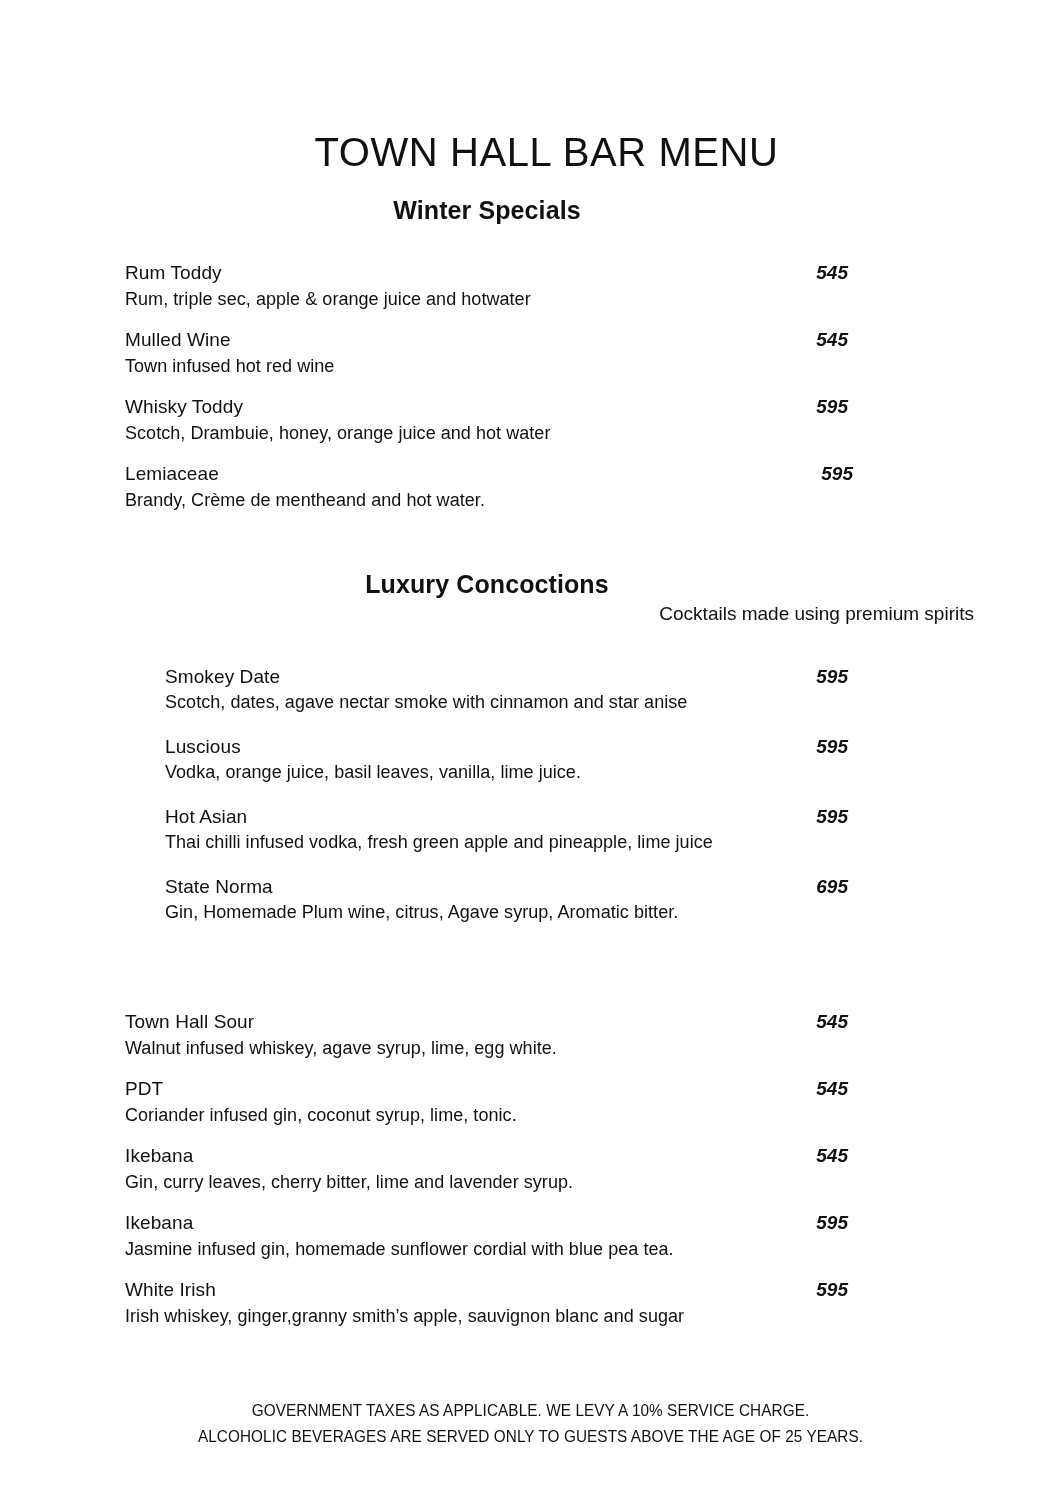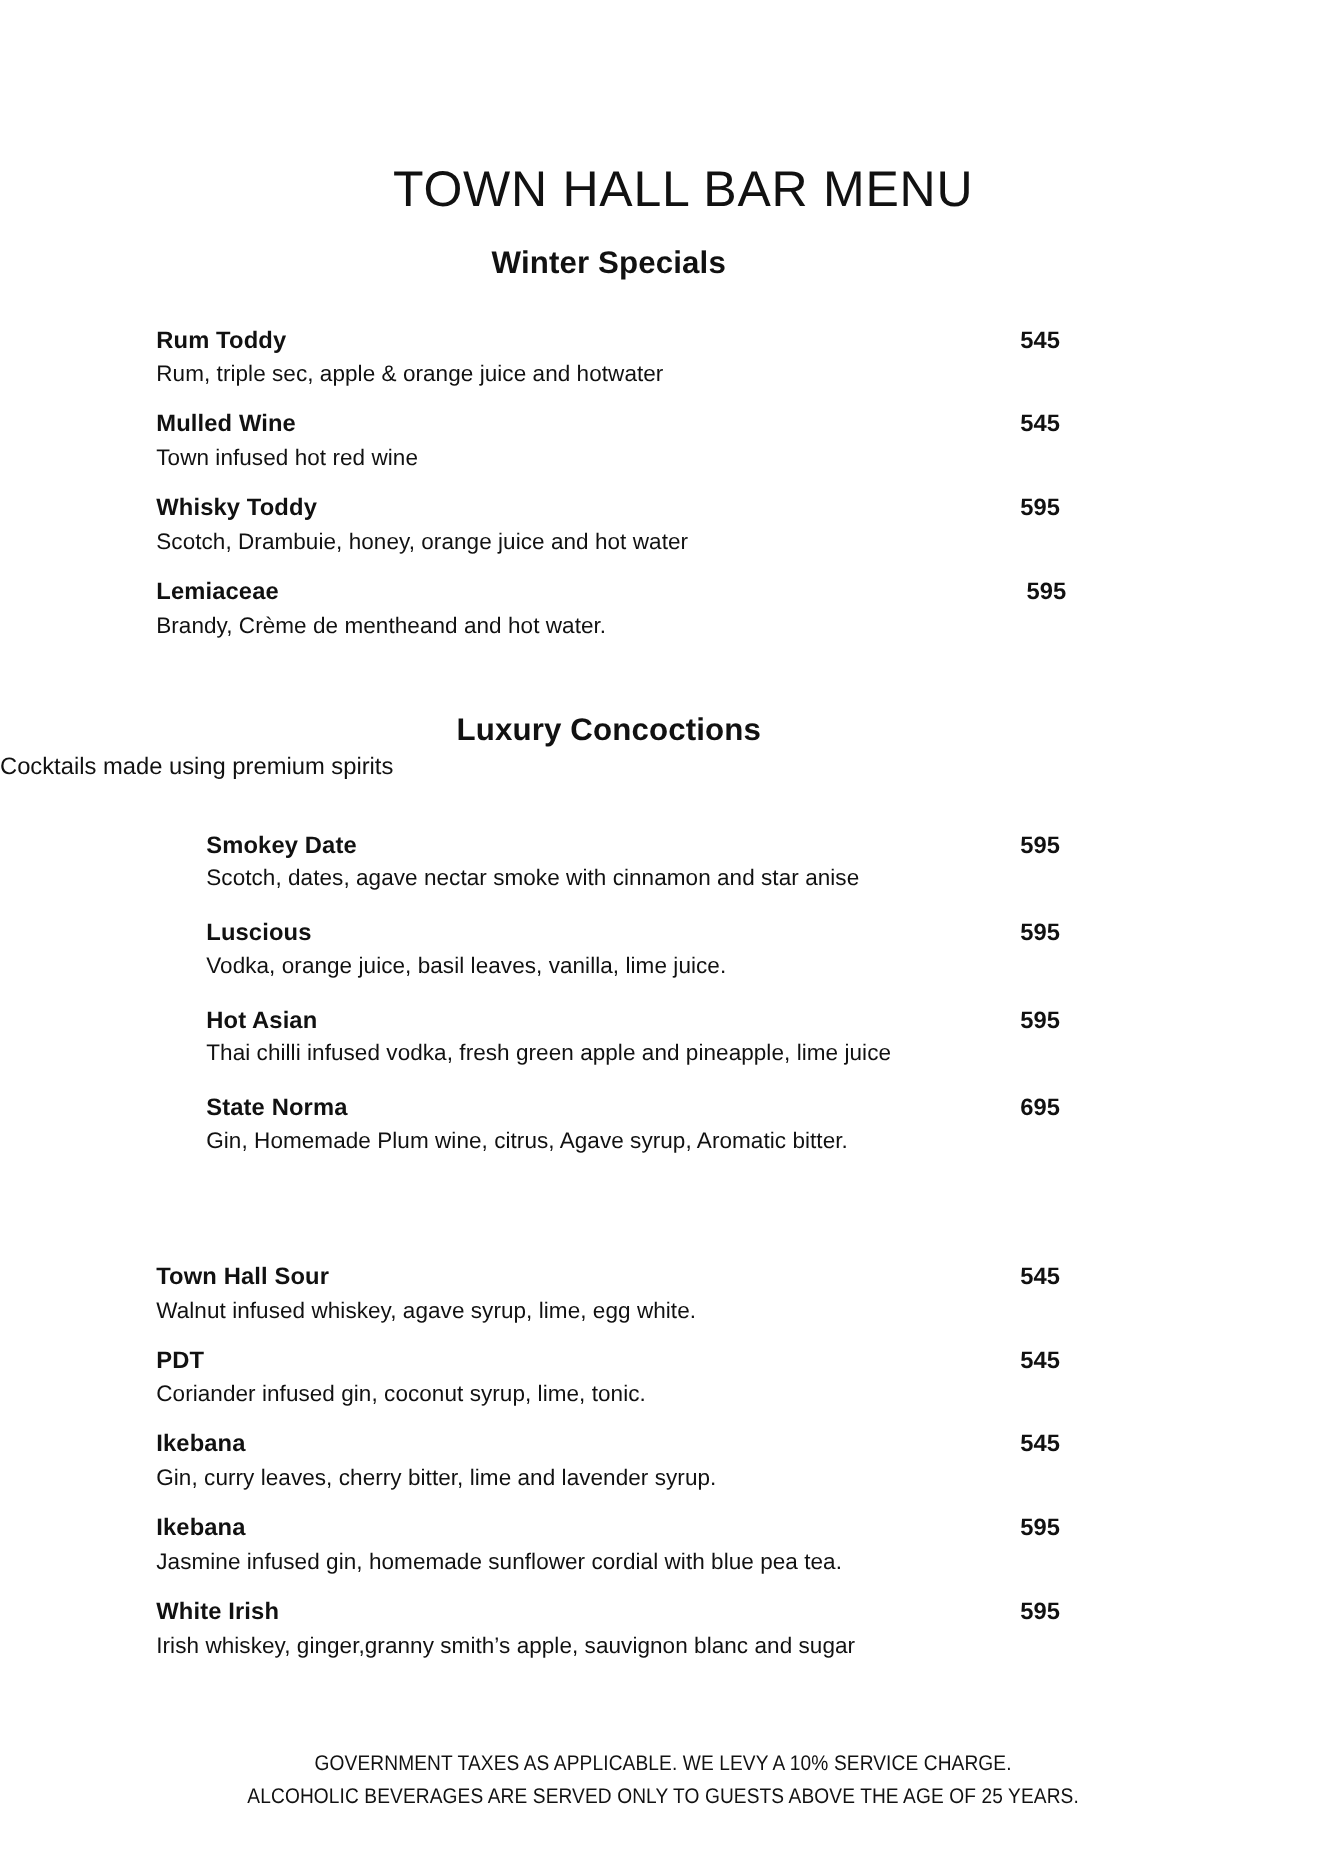--- a/index.html
+++ b/index.html
@@ -47,21 +47,21 @@
     font-size: 25px;
     font-weight: 700;
     color: #111111;
     line-height: 1.15;
     letter-spacing: 0.1px;
   }
   .section-header.shift-right {
     padding-left: 80px;
   }
   .section-sub {
-    text-align: left;
+    text-align: right;
     font-size: 19px;
     font-weight: 400;
     color: #111111;
     line-height: 1.2;
     margin-top: 4px;
   }
 
   
   .items {
     margin: 0;
@@ -73,34 +73,35 @@
     box-sizing: border-box;
     padding: 0 126px 0 125px;
   }
   .item-head {
     display: flex;
     align-items: baseline;
     justify-content: space-between;
   }
   .item-name {
     font-size: 19px;
-    font-weight: 700;
+    font-weight: 400;
     color: #111111;
     line-height: 1.25;
     letter-spacing: 0.1px;
     white-space: nowrap;
   }
   .item-price {
     font-size: 19px;
     font-weight: 700;
     color: #111111;
     line-height: 1.25;
     text-align: right;
     white-space: nowrap;
     min-width: 44px;
+    font-style: italic;
   }
   .item-price.nudge {
     position: relative;
     left: 5px;
   }
   .item-desc {
     font-size: 18px;
     font-weight: 400;
     color: #111111;
     line-height: 1.3;

